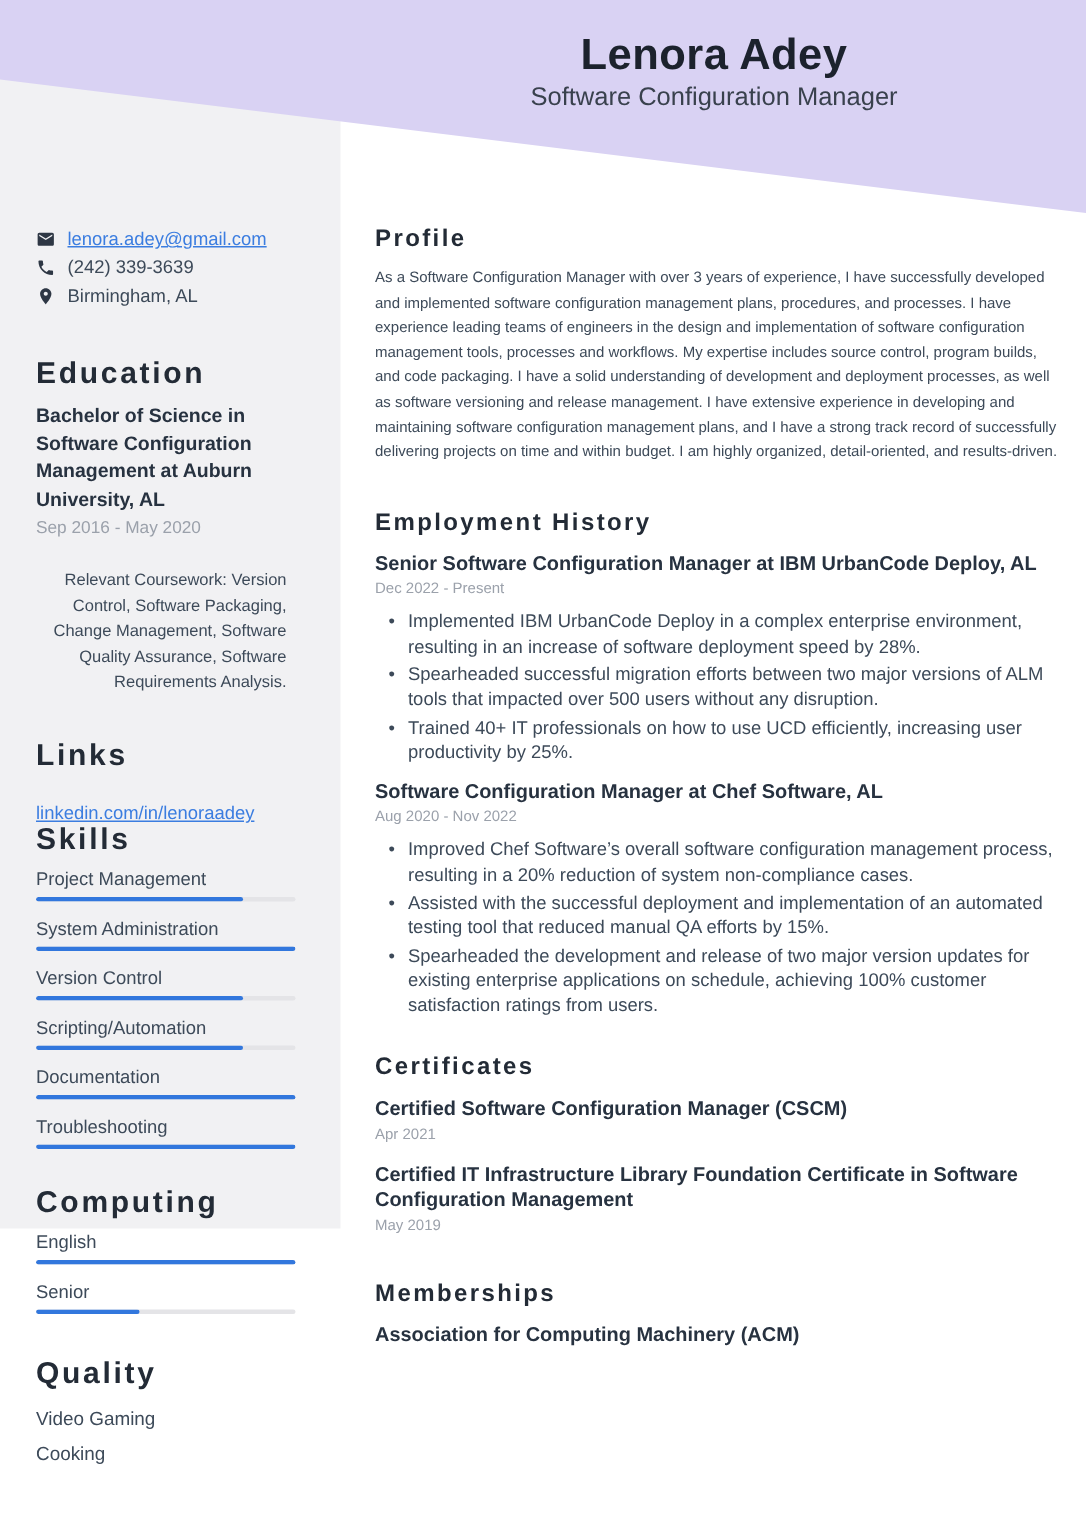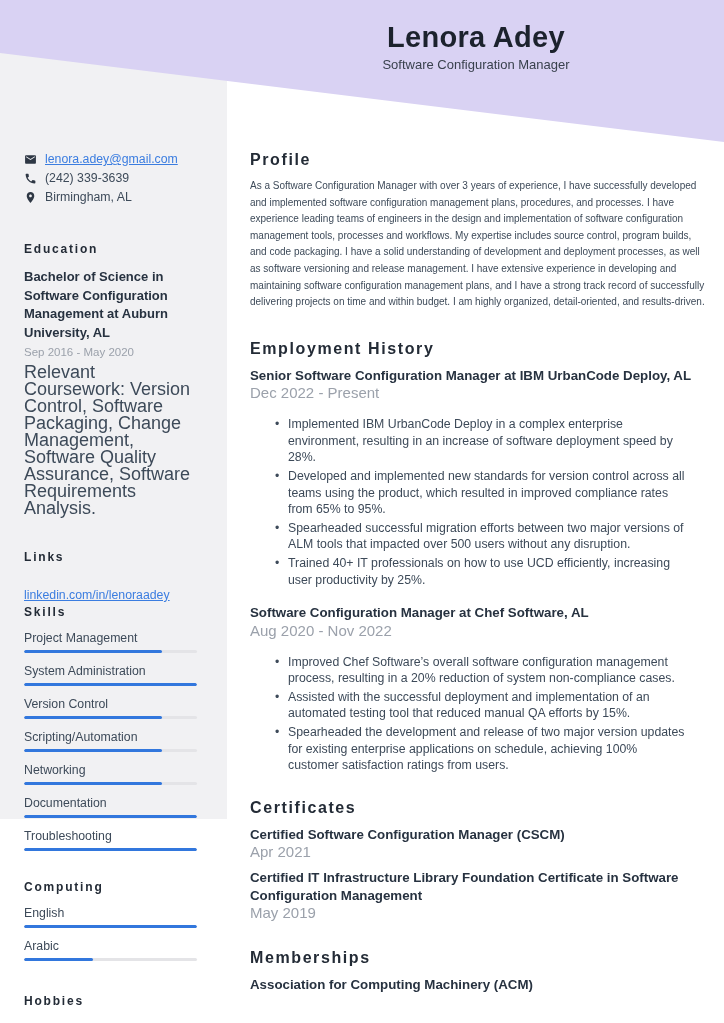--- a/index.html
+++ b/index.html
@@ -13,44 +13,44 @@
   .band {
     position:absolute; left:0; top:0; width:724px; height:143px;
     background:#d9d2f3; z-index:2;
     clip-path:polygon(0 0, 100% 0, 100% 142px, 0 53px);
   }
   .band-text { position:absolute; left:250px; top:21px; width:452px; text-align:center; }
   .band-text h1 {
     margin:0; font-size:29px; line-height:33px; font-weight:700;
     color:#1c222d; letter-spacing:.3px;
   }
-  .band-subtitle { font-size:13px; line-height:18px; color:#39414d; margin-top:2px; }
+  .band-subtitle { font-size:17px; line-height:18px; color:#39414d; margin-top:2px; }
 
   
   .sidebar {
     position:absolute; left:0; top:0; width:227px; height:819px;
     background:#f1f1f3; z-index:1; padding:152px 36px 0 24px;
     color:#3d4a59;
   }
   .contact-row { display:flex; align-items:center; margin-bottom:5px; font-size:12.3px; line-height:14px; }
   .cicon { width:13px; height:13px; flex:0 0 13px; margin-right:8px; display:inline-flex; }
   .cicon svg { width:13px; height:13px; fill:#2e3744; }
   a.blue-link { color:#3b7de0; text-decoration:underline; }
   .side-h {
-    font-size:12px; font-weight:700; color:#232b36; letter-spacing:1.8px;
+    font-size:20px; font-weight:700; color:#232b36; letter-spacing:1.8px;
     margin:0 0 9px 0; line-height:19px;
   }
   .gap-edu   { margin-top:36px; }
   .gap-links { margin-top:31px; }
   .gap-skill { }
   .gap-lang  { margin-top:27px; }
   .gap-hobby { margin-top:31px; }
   .degree { font-size:13px; font-weight:700; color:#273240; line-height:18.5px; }
   .side-date { font-size:11.5px; color:#9ba1ab; line-height:14px; margin-top:3px; }
-  .side-body { font-size:18px; line-height:17px; margin-top:5px; }
+  .side-body { font-size:11px; line-height:17px; margin-top:20px;text-align:right; }
   .side-link-item { display:inline-block; font-size:12.3px; line-height:15px;margin-top:12px; }
   .skill-item { margin-bottom:11px; }
   .skill-label { font-size:12.3px; line-height:15px; color:#3d4a59; }
   .bar-track {
     margin-top:4px; height:3px; width:173px; background:#e4e4e7; border-radius:2px;
     position:relative; overflow:hidden;
   }
   .bar-fill { position:absolute; left:0; top:0; bottom:0; background:#3277dd; border-radius:2px; }
   .hobby-item { font-size:12.6px; line-height:23px; color:#3d4a59; }
 
@@ -64,22 +64,22 @@
     margin:0 0 9px 0; line-height:19px;
   }
   .gap-emp  { margin-top:28px; }
   .gap-cert { margin-top:24px; }
   .gap-mem  { margin-top:28px; }
   .body-text { font-size:10px; line-height:16.6px; }
   .job { margin-bottom:9px; }
   .job-title, .cert-title, .mem-title {
     font-size:13.3px; font-weight:700; color:#273240; line-height:17.5px;
   }
-  .job-date, .cert-date { font-size:15px; color:#9ba1ab; line-height:14px; margin:2px 0 6px 0; }
-  ul.bullets { margin:16px; padding:0 0 0 22px; list-style:none; }
+  .job-date, .cert-date { font-size:10px; color:#9ba1ab; line-height:14px; margin:2px 0 6px 0; }
+  ul.bullets { margin:0; padding:0 0 0 22px; list-style:none; }
   ul.bullets li {
     position:relative; font-size:12.3px; line-height:16.6px; margin-bottom:2px; padding-left:0;
   }
   ul.bullets li::before {
     content:"•"; position:absolute; left:-13px; top:0; color:#3d4a59;
   }
   .cert-item { margin-bottom:10px; }
 </style>
 </head>
 <body>
@@ -142,53 +142,47 @@
           <div class="bar-fill" style="width: 80%;"></div>
         </div>
     </div>
     <div class="skill-item">
       <div class="skill-label">Scripting/Automation</div>
       <div class="bar-track">
           <div class="bar-fill" style="width: 80%;"></div>
         </div>
     </div>
     <div class="skill-item">
-      <div class="skill-label">Networking</div>
-      <div class="bar-track">
-          <div class="bar-fill" style="width: 80%;"></div>
-        </div>
-    </div>
-    <div class="skill-item">
       <div class="skill-label">Documentation</div>
       <div class="bar-track">
           <div class="bar-fill" style="width: 100%;"></div>
         </div>
     </div>
     <div class="skill-item">
       <div class="skill-label">Troubleshooting</div>
       <div class="bar-track">
           <div class="bar-fill" style="width: 100%;"></div>
         </div>
     </div>
 
     <h3 class="side-h gap-lang">Computing</h3>
     <div class="skill-item">
       <div class="skill-label">English</div>
       <div class="bar-track">
           <div class="bar-fill" style="width: 100%;"></div>
         </div>
     </div>
     <div class="skill-item">
-      <div class="skill-label">Arabic</div>
+      <div class="skill-label">Senior</div>
       <div class="bar-track">
           <div class="bar-fill" style="width: 40%;"></div>
         </div>
     </div>
 
-    <h3 class="side-h gap-hobby">Hobbies</h3>
+    <h3 class="side-h gap-hobby">Quality</h3>
     <div class="hobby-item">Video Gaming</div>
     <div class="hobby-item">Cooking</div>
   </aside>
 
   <header class="band"></header>
   <div class="band-text" style="position:absolute; z-index:3;text-align:center;">
     <h1>Lenora Adey</h1>
     <div class="band-subtitle">Software Configuration Manager</div>
   </div>
 
@@ -197,21 +191,20 @@
     <h2 class="main-h">Profile</h2>
     <p class="body-text" style="margin:0;">As a Software Configuration Manager with over 3 years of experience, I have successfully developed and implemented software configuration management plans, procedures, and processes. I have experience leading teams of engineers in the design and implementation of software configuration management tools, processes and workflows. My expertise includes source control, program builds, and code packaging. I have a solid understanding of development and deployment processes, as well as software versioning and release management. I have extensive experience in developing and maintaining software configuration management plans, and I have a strong track record of successfully delivering projects on time and within budget. I am highly organized, detail-oriented, and results-driven.</p>
 
     <h2 class="main-h gap-emp">Employment History</h2>
 
     <div class="job">
       <div class="job-title">Senior Software Configuration Manager at IBM UrbanCode Deploy, AL</div>
       <div class="job-date">Dec 2022 - Present</div>
       <ul class="bullets">
         <li>Implemented IBM UrbanCode Deploy in a complex enterprise environment, resulting in an increase of software deployment speed by 28%.</li>
-        <li>Developed and implemented new standards for version control across all teams using the product, which resulted in improved compliance rates from 65% to 95%.</li>
         <li>Spearheaded successful migration efforts between two major versions of ALM tools that impacted over 500 users without any disruption.</li>
         <li>Trained 40+ IT professionals on how to use UCD efficiently, increasing user productivity by 25%.</li>
       </ul>
     </div>
 
     <div class="job">
       <div class="job-title">Software Configuration Manager at Chef Software, AL</div>
       <div class="job-date">Aug 2020 - Nov 2022</div>
       <ul class="bullets">
         <li>Improved Chef Software’s overall software configuration management process, resulting in a 20% reduction of system non-compliance cases.</li>

